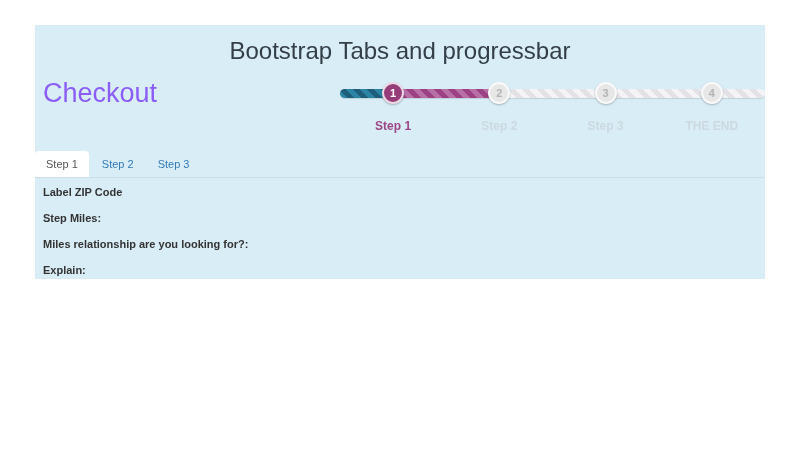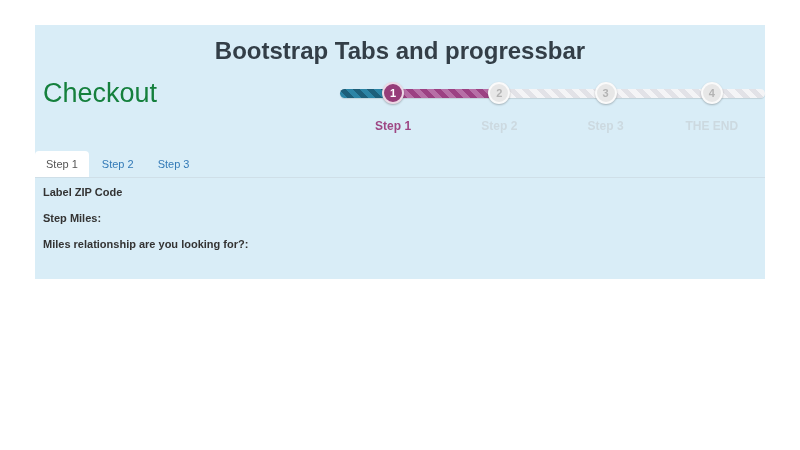--- a/index.html
+++ b/index.html
@@ -7,24 +7,24 @@
     width:800px; height:450px; background:#ffffff;
     font-family:"Liberation Sans", sans-serif;
     -webkit-font-smoothing:antialiased;
   }
   .panel {
     position:relative; margin:25px 35px 0; height:254px; box-sizing:border-box;
     background:#d9edf7; padding:12px 0 0;
   }
   .title {
     margin:0 0 14px; text-align:center;
-    font-size:24px; font-weight:700; color:#333e47; line-height:1.15;
+    font-size:24px; font-weight:400; color:#333e47; line-height:1.15;
   }
   .header-row { display:flex; align-items:flex-start; padding-left:8px; }
-  .checkout { margin:0; font-size:27px; font-weight:400; color:#15803d; line-height:1.1; }
+  .checkout { margin:0; font-size:27px; font-weight:400; color:#8b5cf6; line-height:1.1; }
 
   .progress-area { margin-left:auto; width:425px; }
   .track { position:relative; height:26px; margin-top:2px; }
   .bar-bg {
     position:absolute; left:0; right:0; top:8px; height:9px; border-radius:6px;
     background:repeating-linear-gradient(45deg, #f4f4f6 0 5px, #e2e2e7 5px 10px);
     box-shadow:0 1px 1px rgba(0,0,0,0.12);
   }
   .bar-seg { position:absolute; top:8px; height:9px; }
   .bar-teal {
@@ -96,15 +96,16 @@
   <div class="tab-bar">
     <a class="tab active">Step 1</a>
     <a class="tab">Step 2</a>
     <a class="tab">Step 3</a>
   </div>
 
   <div class="tab-content">
     <div class="form-label">Label ZIP Code</div>
     <div class="form-label">Step Miles:</div>
     <div class="form-label">Miles relationship are you looking for?:</div>
+    <div class="form-label">Explain:</div>
   </div>
 
 </div>
 
 </body></html>

